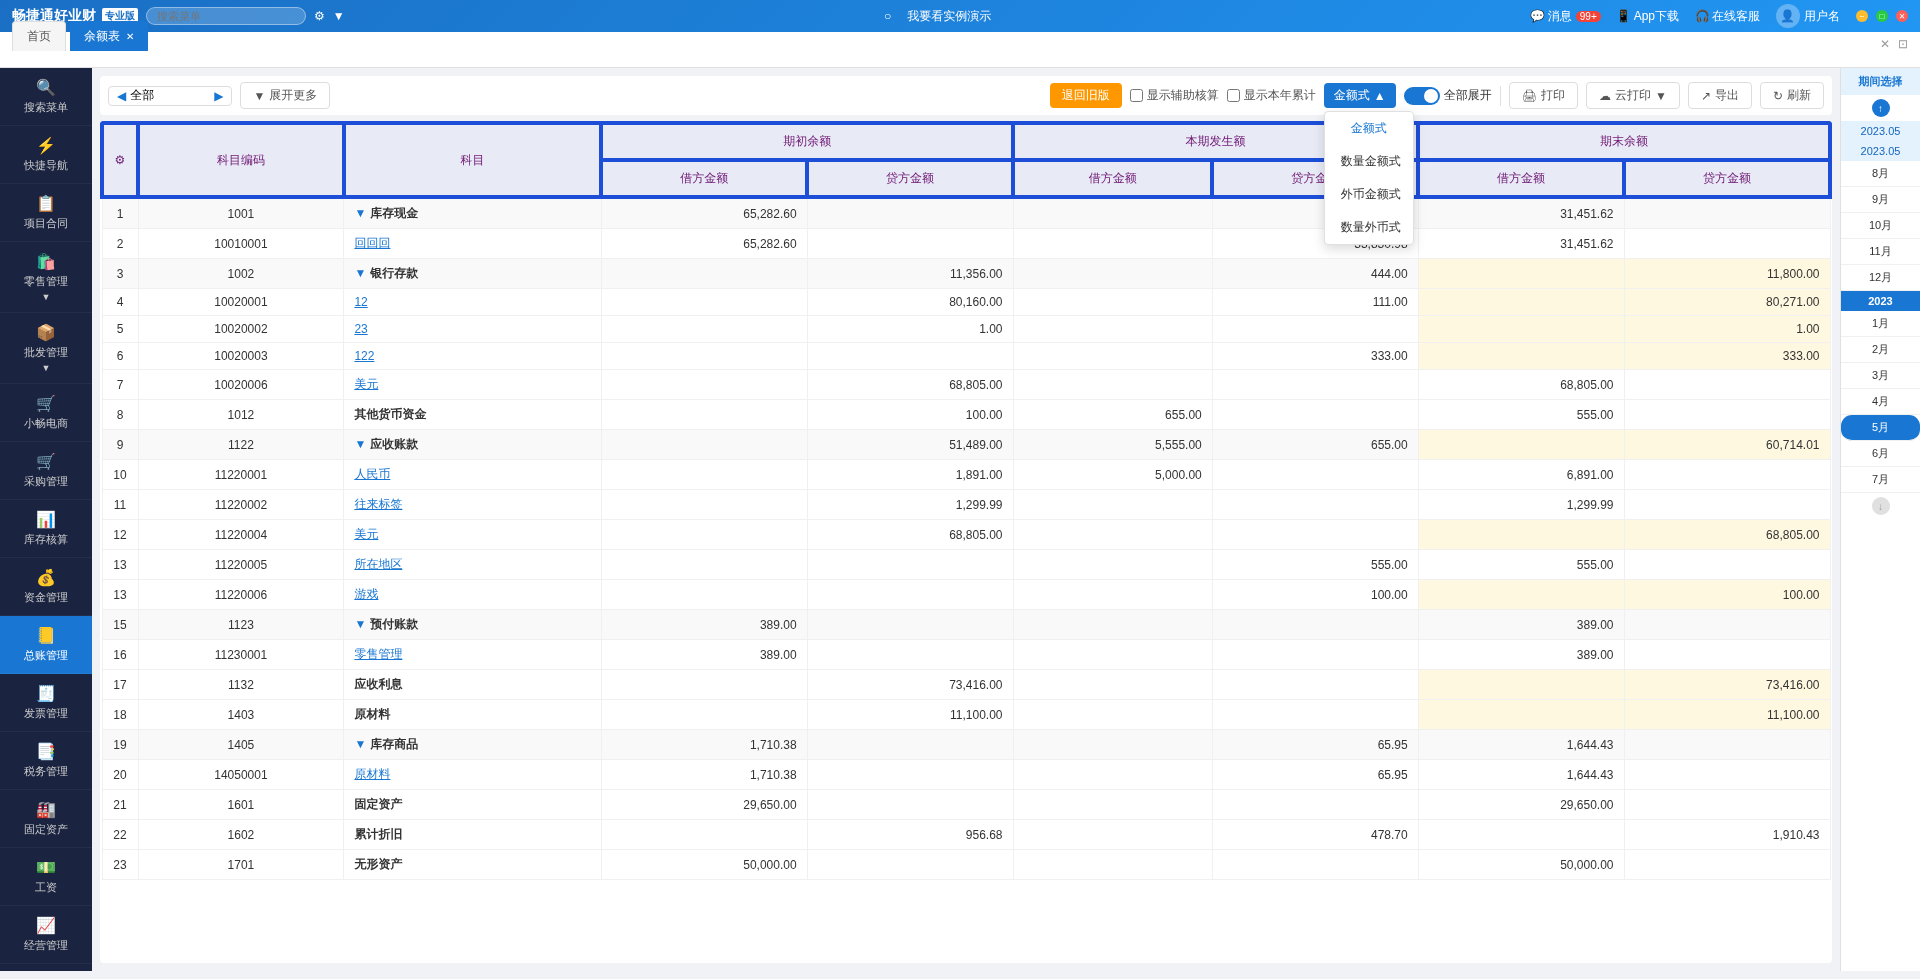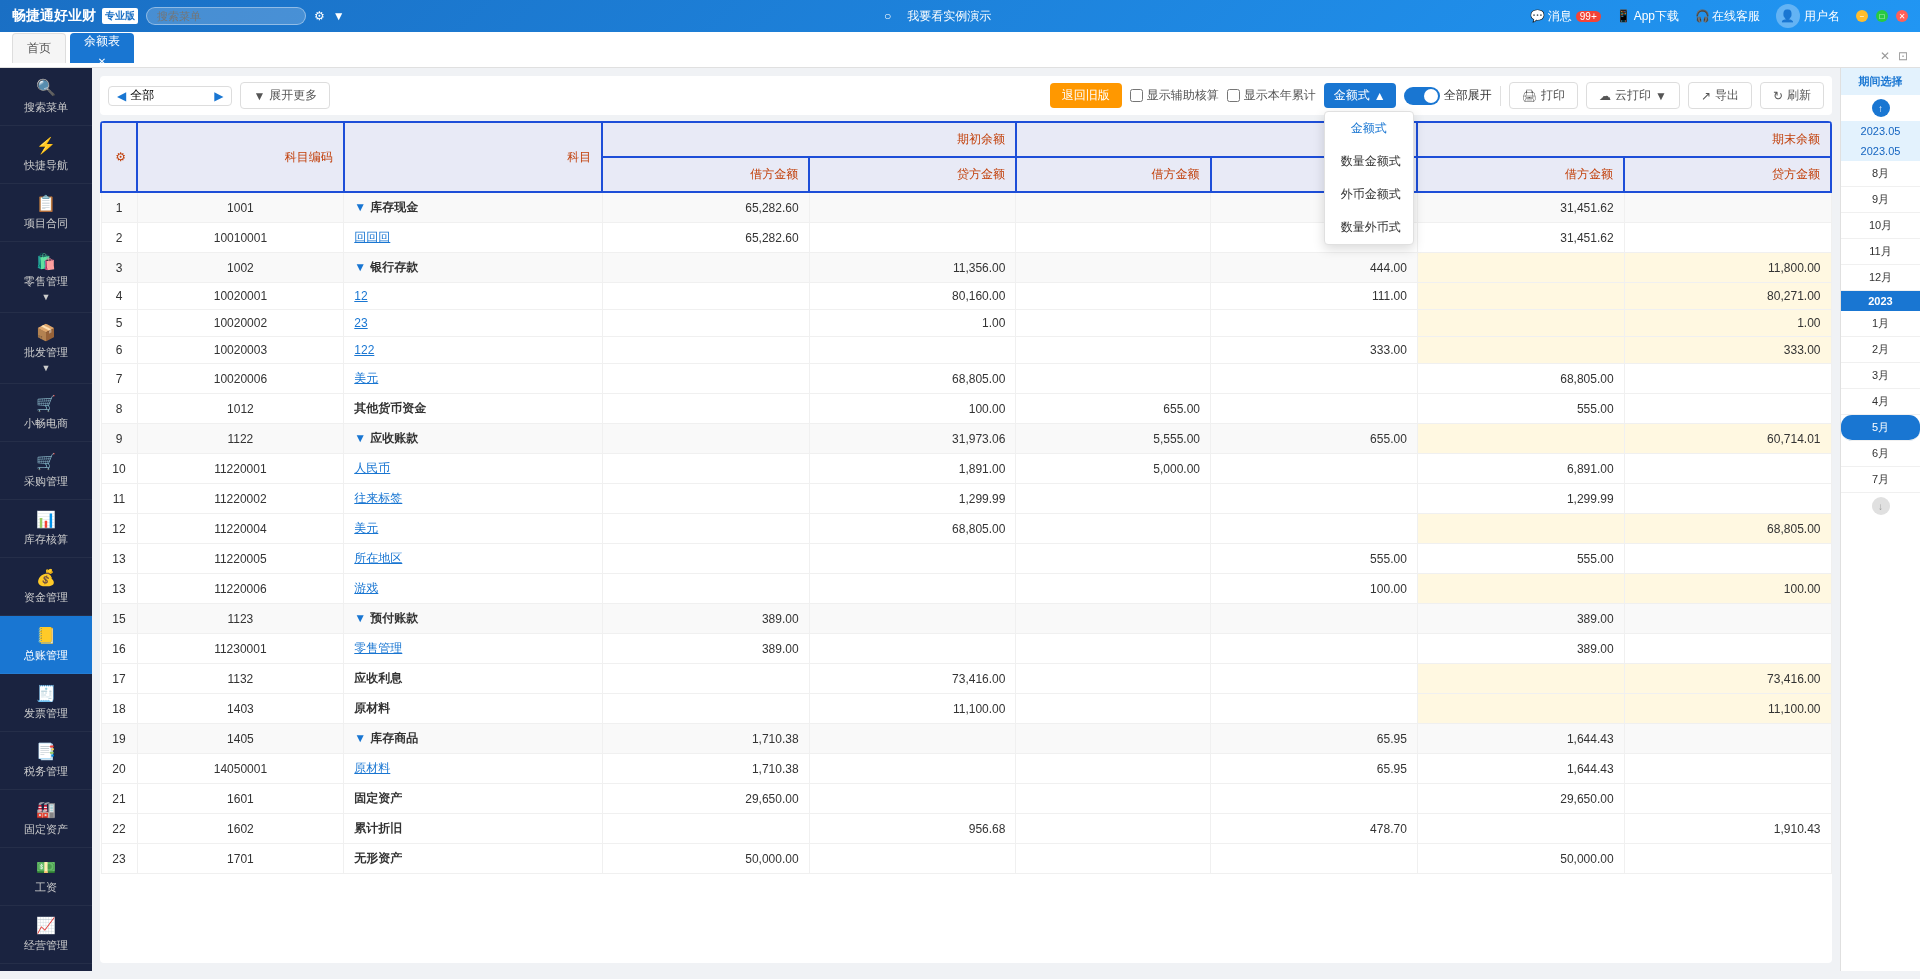--- a/index.html
+++ b/index.html
@@ -22,35 +22,35 @@
     .top-bar-right { display: flex; align-items: center; gap: 16px; font-size: 12px; }
     .top-bar-search { background: rgba(255,255,255,0.2); border: 1px solid rgba(255,255,255,0.4); border-radius: 12px; padding: 2px 10px; color: #fff; width: 140px; font-size: 11px; }
     .badge-red { background: #f44336; color: #fff; border-radius: 8px; padding: 0 4px; font-size: 10px; margin-left: 2px; }
 
     
     .tab-bar {
       height: 36px;
       background: #fff;
       display: flex;
       align-items: flex-end;
-      padding: 4px 12px;
+      padding: 16px 12px;
       border-bottom: 1px solid #e0e0e0;
       gap: 4px;
     }
     .tab-item {
       height: 30px;
       padding: 0 14px;
       display: flex;
       align-items: center;
       border-radius: 4px 4px 0 0;
       cursor: pointer;
       font-size: 12px;
       gap: 6px;
     }
-    .tab-item.active { background: #1976d2; color: #fff; flex-direction: column; }
+    .tab-item.active { background: #1976d2; color: #fff; }
     .tab-item.inactive { background: #f5f5f5; color: #555; border: 1px solid #ddd; border-bottom: none; }
     .tab-close { font-size: 10px; cursor: pointer; }
 
     
     .main-layout { display: flex; height: calc(979px - 40px - 36px); }
 
     
     .sidebar {
       width: 92px;
       background: #1a2340;
@@ -119,21 +119,21 @@
       cursor: pointer;
       font-size: 12px;
       white-space: nowrap;
     }
     .dropdown-item.selected { color: #1976d2; }
 
     
     .table-container { flex: 1; overflow: auto; background: #fff; border-radius: 4px; }
     table { width: 100%; border-collapse: collapse; font-size: 12px; }
     thead tr { background: #e8eaf6; }
-    thead th { padding: 8px 10px; text-align: right; border: 2px solid #1d4ed8; font-weight: 500; color: #c2410c; white-space: nowrap; }
+    thead th { padding: 8px 10px; text-align: center; border: 4px solid #1d4ed8; font-weight: 500; color: #701a75; white-space: nowrap; }
     tbody tr { border-bottom: 1px solid #f0f0f0; }
     tbody td { padding: 6px 10px; border: 1px solid #f0f0f0; text-align: right; white-space: nowrap; color: #333; }
     tbody td.text-left { text-align: left; }
     tbody td.text-center { text-align: center; }
     .td-highlight { background: #fff8e1; }
     .row-group { background: #f9f9f9; }
 
     
     .period-panel {
       width: 80px;
@@ -465,21 +465,21 @@
                 <td>655.00</td>
                 <td></td>
                 <td>555.00</td>
                 <td></td>
               </tr>
               <tr class="row-group">
                 <td class="text-center">9</td>
                 <td class="text-center">1122</td>
                 <td class="text-left"><span style="color:#1976d2;margin-right:4px;">▼</span><strong>应收账款</strong></td>
                 <td></td>
-                <td>31,973.06</td>
+                <td>51,489.00</td>
                 <td>5,555.00</td>
                 <td>655.00</td>
                 <td class="td-highlight"></td>
                 <td class="td-highlight">60,714.01</td>
               </tr>
               <tr>
                 <td class="text-center">10</td>
                 <td class="text-center">11220001</td>
                 <td class="text-left"><span style="text-decoration:underline;color:#1976d2;cursor:pointer;text-align:right;">人民币</span></td>
                 <td></td>

